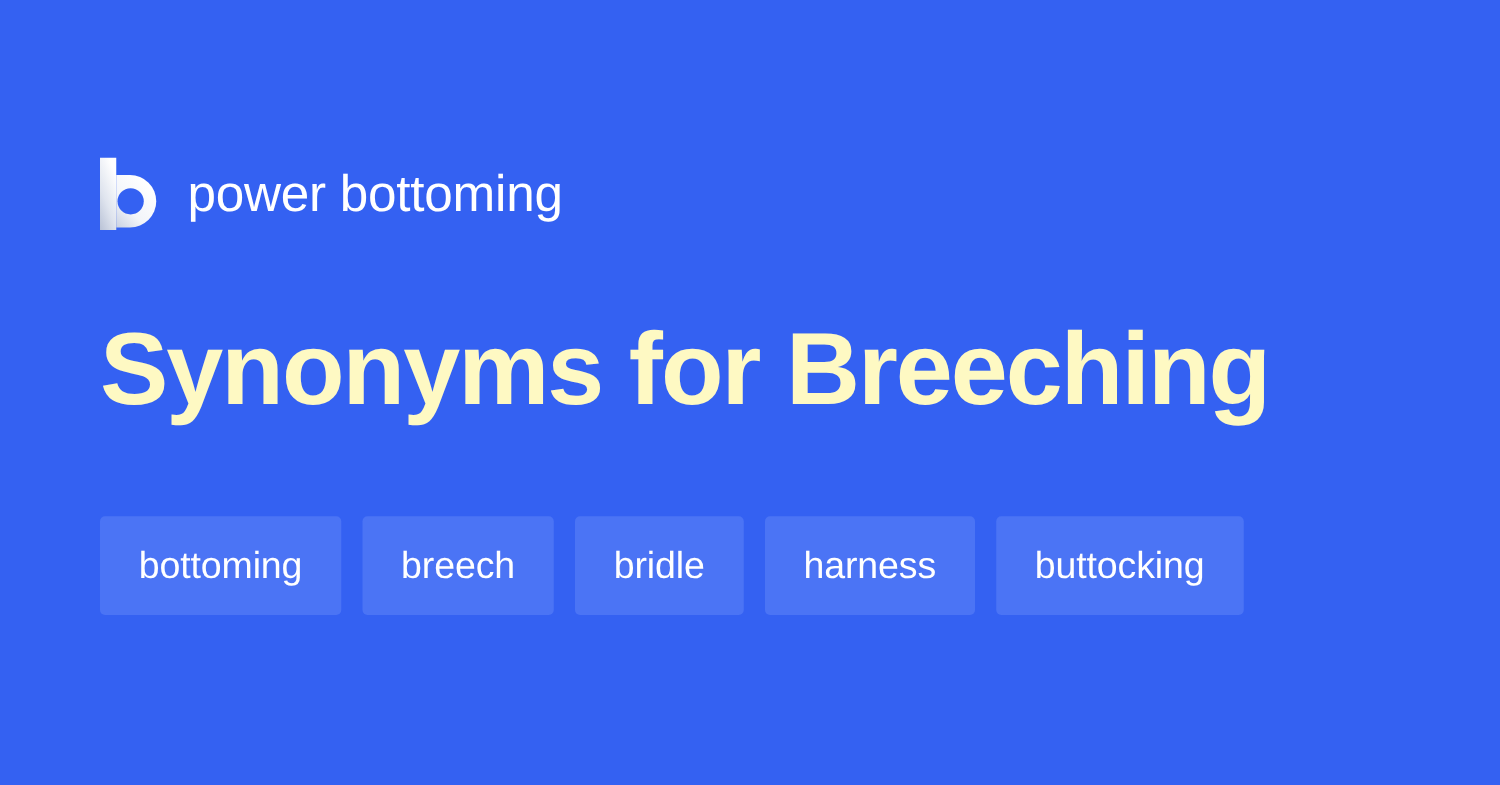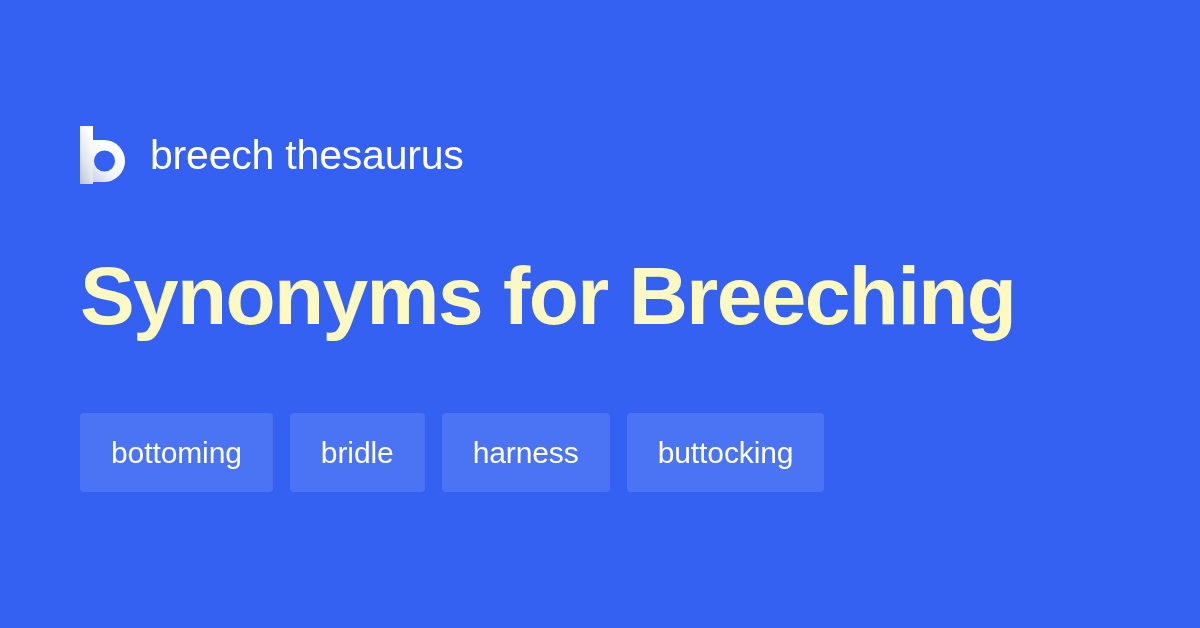--- a/index.html
+++ b/index.html
@@ -110,25 +110,26 @@
             <stop offset="100%" stop-color="#ffffff"></stop>
           </linearGradient>
         </defs>
 
         <rect x="0" y="0" width="13" height="58" fill="url(#stemGrad)"></rect>
 
         <path d="M13 14 H24 A21 21 0 0 1 24 56 H13 Z" fill="url(#bowlGrad)"></path>
         <circle cx="24.5" cy="35" r="10.5" fill="#3461f2"></circle>
       </svg>
     </span>
-    <span class="brand-name">breech thesaurus</span>
+    <span class="brand-name">power bottoming</span>
   </div>
 
   <h1 class="headline">Synonyms for Breeching</h1>
 
   <div class="chips">
     <span class="chip">bottoming</span>
+    <span class="chip">breech</span>
     <span class="chip">bridle</span>
     <span class="chip">harness</span>
     <span class="chip">buttocking</span>
   </div>
 
 </div>
 
 </body></html>

